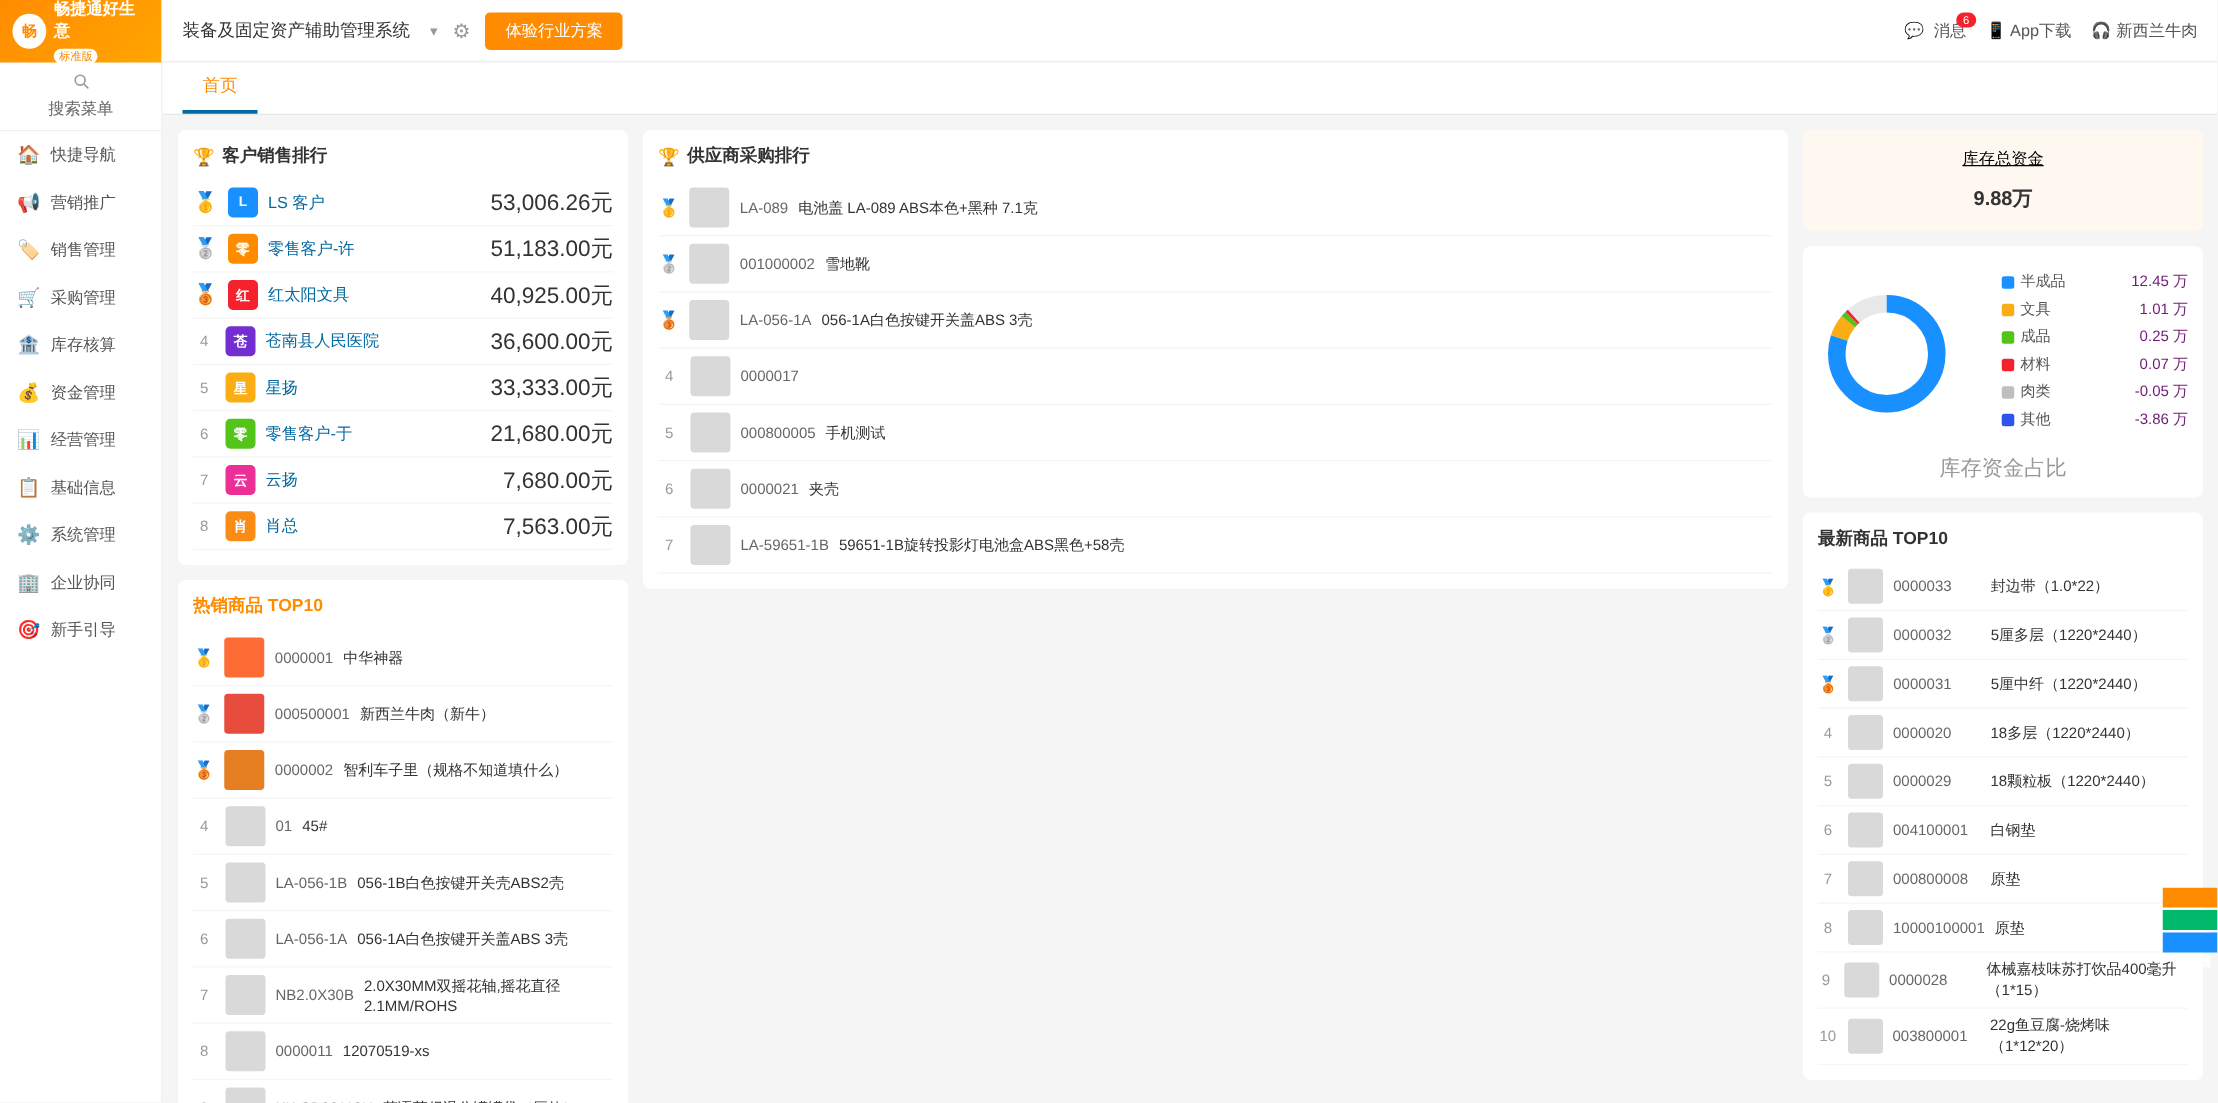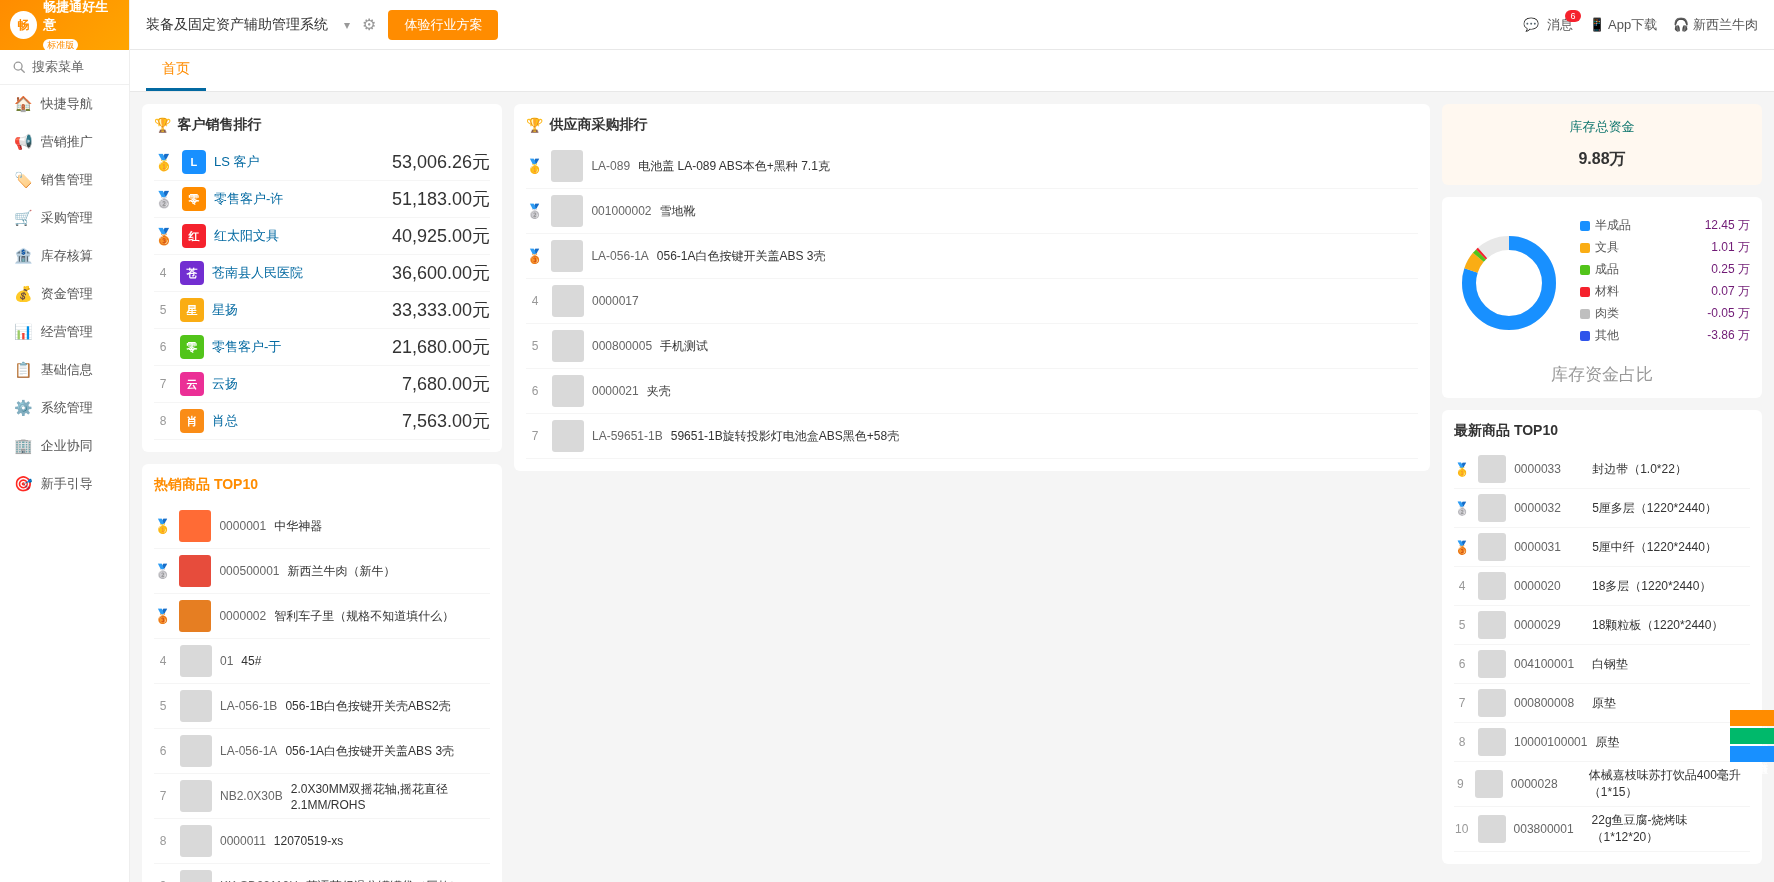--- a/index.html
+++ b/index.html
@@ -30,20 +30,21 @@
       display: flex; align-items: center; justify-content: center;
       font-size: 12px; color: #ff8c00; font-weight: bold;
     }
     .sidebar-logo-badge { background: #fff; color: #ff8c00; font-size: 9px; padding: 1px 4px; border-radius: 8px; }
     .search-menu {
       display: flex; align-items: center; gap: 6px;
       padding: 8px 12px;
       border-bottom: 1px solid #f0f0f0;
       cursor: pointer;
       color: #666;
+      flex-direction: column;
     }
     .search-icon-svg { width: 14px; height: 14px; }
     .nav-item {
       display: flex; align-items: center; gap: 8px;
       padding: 10px 14px;
       cursor: pointer;
       color: #555;
       font-size: 13px;
     }
 
@@ -173,21 +174,21 @@
     .product-name { font-size: 12px; color: #333; flex: 1; }
 
     
     .inventory-total {
       background: #fff8f0;
       border-radius: 6px;
       padding: 14px 16px;
       margin-bottom: 12px;
       text-align: center;
     }
-    .inventory-title { font-size: 13px; color: #0f766e; margin-bottom: 4px; }
+    .inventory-title { font-size: 13px; color: #000000; margin-bottom: 4px; text-decoration: underline; }
     .inventory-amount { font-size: 26px; font-weight: bold; color: #333; }
     .inventory-amount span { font-size: 16px; }
 
     .inventory-chart-area {
       display: flex;
       align-items: center;
       gap: 16px;
       padding: 8px 0;
     }
 
@@ -198,20 +199,21 @@
     }
     .donut-svg { width: 110px; height: 110px; }
 
     .legend {
       flex: 1;
       font-size: 12px;
     }
     .legend-item {
       display: flex; align-items: center; justify-content: space-between;
       margin-bottom: 5px;
+      margin-left: 21px;
     }
     .legend-left { display: flex; align-items: center; gap: 5px; }
     .legend-dot {
       width: 10px; height: 10px; border-radius: 2px; flex-shrink: 0;
     }
     .legend-label { color: #555; }
     .legend-value { color: #701a75; font-weight: 500; }
     .legend-footer { font-size: 17px; color: #999; margin-top: 6px; text-align: center; }
 
     

